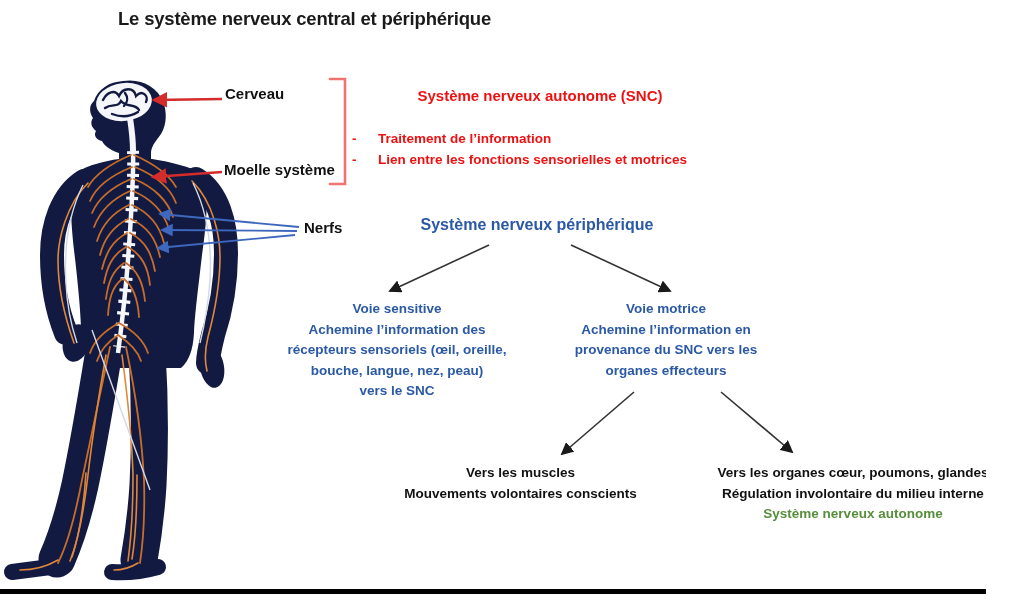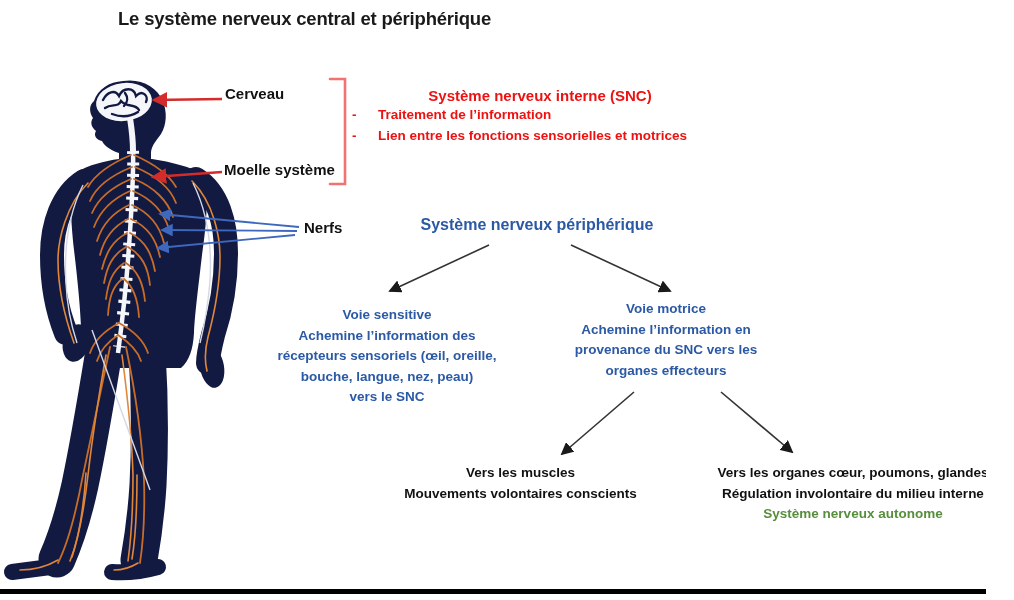--- a/index.html
+++ b/index.html
@@ -13,29 +13,29 @@
     position:relative; width:986px; height:600px; background:#ffffff;
     font-family:"Liberation Sans", sans-serif; font-weight:bold; overflow:hidden;
   }
   .abs{position:absolute; white-space:nowrap;}
   .page-title{left:118px; top:8px; font-size:18.5px; letter-spacing:-0.2px; color:var(--title-ink);}
   .body-label{font-size:15px; color:var(--ink);}
   .lbl-cerveau{left:225px; top:85px;}
   .lbl-moelle{left:224px; top:161px;}
   .lbl-nerfs{left:304px; top:219px;}
   .snc-heading{left:390px; top:87px; width:300px; text-align:center; font-size:15px; color:var(--red);}
-  .snc-bullet{left:352px; font-size:13.5px; color:var(--red);}
+  .snc-bullet{left:352px; font-size:13.5px; color:var(--red);margin-top:24px;}
   .snc-bullet .dash{display:inline-block; width:26px;}
   .b1{top:107px;} .b2{top:128px;}
   .snp-heading{left:387px; top:216px; width:300px; text-align:center; font-size:16px; color:var(--blue);}
   .textblock{text-align:center; line-height:20.5px; font-size:13.5px;}
   .textblock div{white-space:nowrap;}
   .blue-block{color:var(--blue);}
   .dark-block{color:var(--ink);}
-  .tb-sensitive{left:257px; top:299px; width:260px;margin-top:6px;}
+  .tb-sensitive{left:267px; top:299px; width:260px;}
   .tb-motrice{left:537px; top:299px; width:258px;}
   .tb-somatique{left:388px; top:463px; width:265px;}
   .tb-autonome{left:703px; top:463px; width:300px;}
   .green-line{color:var(--green);}
   .overlay{left:0; top:0; pointer-events:none;}
   .figure{left:0; top:55px;}
   .bottom-rule{left:0; top:589px; width:1014px; height:5px; background:#000;}
   
   .fill-navy{fill:var(--navy);}
   .stroke-navy{stroke:var(--navy); fill:none;}
@@ -176,21 +176,21 @@
       <path class="black-line" marker-end="url(#ah-black)" d="M721,392 L792,452"></path>
     </g>
   </svg>
 
   <div class="abs page-title">Le système nerveux central et périphérique</div>
 
   <div class="abs body-label lbl-cerveau">Cerveau</div>
   <div class="abs body-label lbl-moelle">Moelle système</div>
   <div class="abs body-label lbl-nerfs">Nerfs</div>
 
-  <div class="abs snc-heading">Système nerveux interne (SNC)</div>
+  <div class="abs snc-heading">Système nerveux autonome (SNC)</div>
   <div class="abs snc-bullet b1">
     <span class="dash">-</span><span>Traitement de l’information</span>
   </div>
   <div class="abs snc-bullet b2">
     <span class="dash">-</span><span>Lien entre les fonctions sensorielles et motrices</span>
   </div>
 
   <div class="abs snp-heading">Système nerveux périphérique</div>
 
   <div class="abs textblock blue-block tb-sensitive">

